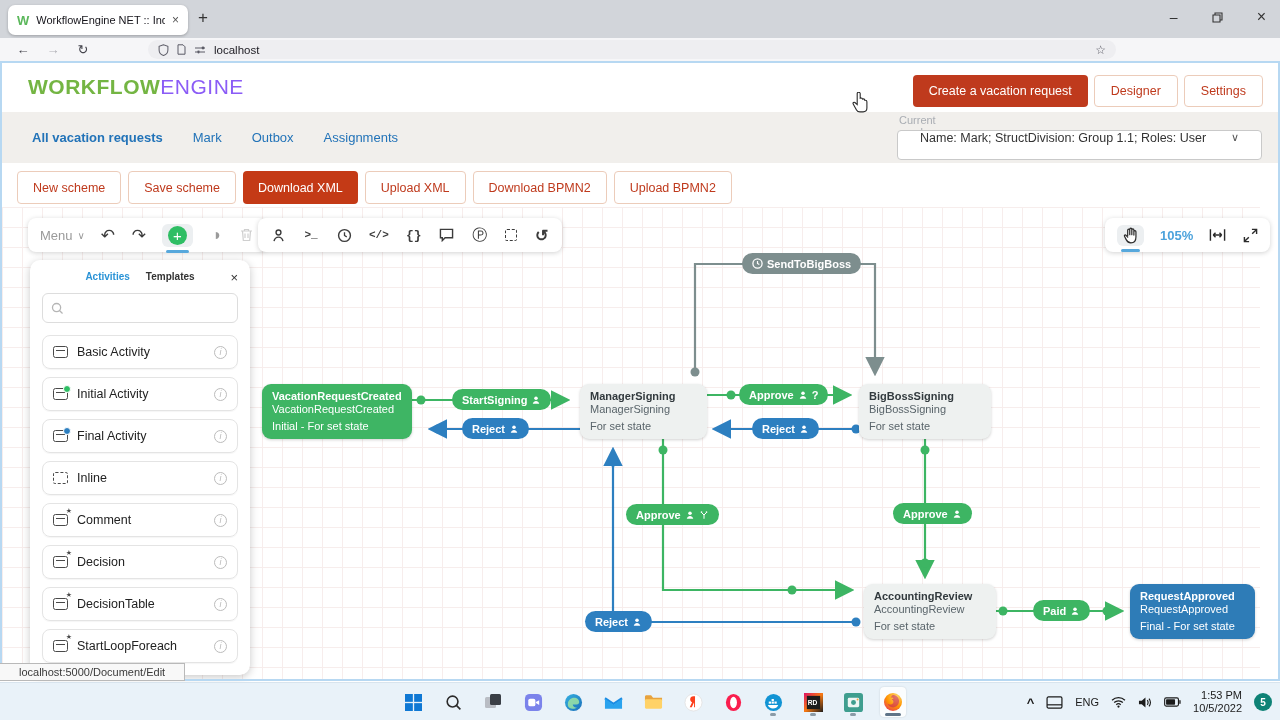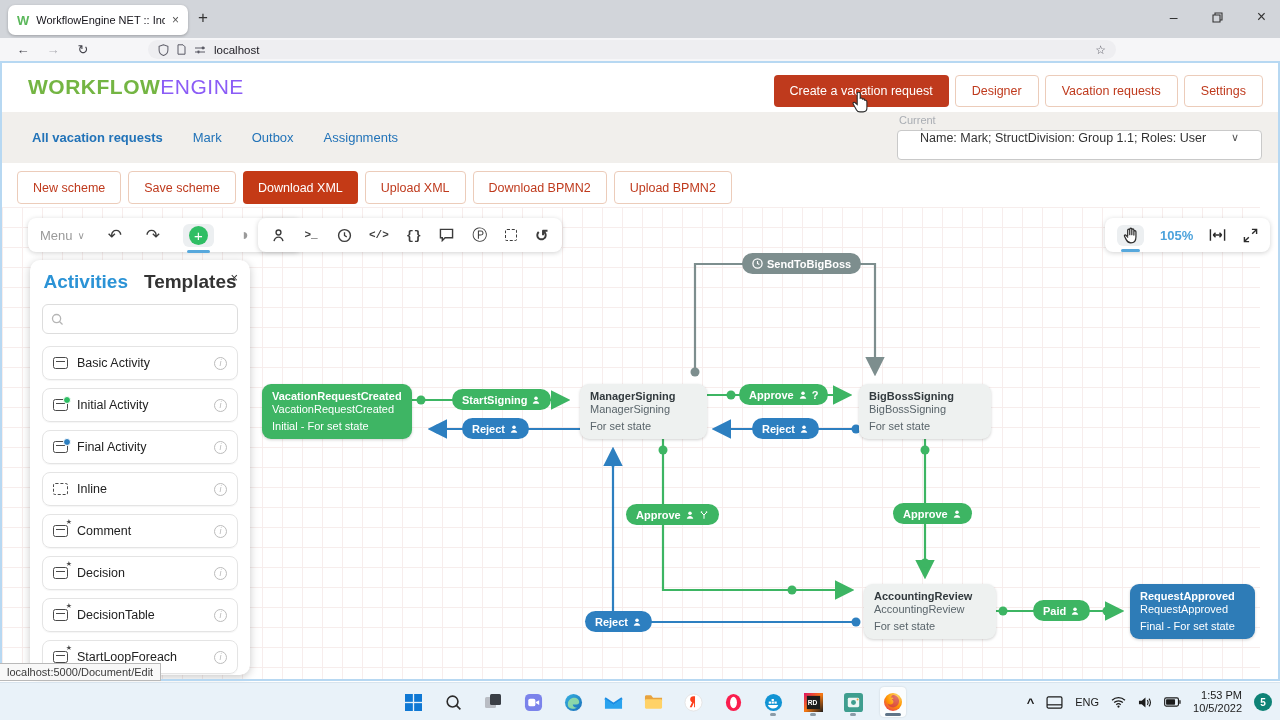--- a/index.html
+++ b/index.html
@@ -77,39 +77,39 @@
   .node.grayn .t { color:#323a3e; }
   .node.bluen { background:#2e7cb7; color:#fff; }
 
   .pill { position:absolute; z-index:4; height:21px; border-radius:11px; color:#fff; font-size:11px;
           font-weight:bold; display:flex; align-items:center; gap:4px; padding:0 10px; }
   .pill.g { background:#3db563; } .pill.b { background:#2d7fc0; } .pill.gr { background:#7d8e8e; }
 
   
   .tgroup { position:absolute; top:218px; height:34px; background:#fff; border-radius:8px;
             box-shadow:0 1px 5px rgba(0,0,0,.18); display:flex; align-items:center; z-index:6;
-            padding:0 12px; gap:22px; color:#3c3c3c; font-size:14px; }
+            padding:0 12px; gap:15px; color:#3c3c3c; font-size:14px; }
   .tg-menu { color:#9a9a9a; font-size:13px; display:flex; gap:5px; align-items:center; }
   .ticon { display:flex; align-items:center; justify-content:center; min-width:16px; }
   .sel { background:#eceff1; border-radius:6px; padding:2px 6px; position:relative; }
   .sel::after { content:""; position:absolute; left:4px; right:4px; bottom:-6px; height:3px;
                 background:#57a8dc; border-radius:2px; }
   .pluscirc { width:19px; height:19px; border-radius:50%; background:#2fbe64; color:#fff;
               font-size:15px; display:flex; align-items:center; justify-content:center; }
   .mono { font-family:"Liberation Mono", monospace; font-size:11px; font-weight:bold; }
   .dashsq { width:12px; height:12px; border:1.5px dashed #3c3c3c; border-radius:2px; }
   .zoomlvl { color:#4da3dc; font-weight:bold; font-size:13px; }
   .disabled { color:#c9c9c9; }
   .gray-ic { color:#9a9a9a; }
 
   
   .apanel { position:absolute; left:30px; top:260px; width:220px; height:415px; background:#fff;
             border-radius:10px; box-shadow:0 2px 8px rgba(0,0,0,.22); z-index:7; overflow:hidden;
             padding:11px 12px; }
-  .ptabs { display:flex; justify-content:center; gap:16px; font-size:19px; font-weight:bold; color:#333; }
+  .ptabs { display:flex; justify-content:center; gap:16px; font-size:10px; font-weight:bold; color:#333; }
   .ptabs .on { color:#2b93d6; }
   .pclose { position:absolute; right:12px; top:10px; font-size:13px; color:#333; }
   .psearch { margin-top:11px; height:30px; border:1px solid #ddd; border-radius:6px;
              display:flex; align-items:center; padding:0 8px; }
   .plist { margin-top:12px; }
   .aitem { min-height:34px; border:1px solid #e4e4e4; border-radius:8px; margin-bottom:8px;
            display:flex; align-items:center; padding:4px 10px; gap:9px; font-size:12.5px; color:#222;
            box-shadow:0 1px 1px rgba(0,0,0,.04); }
   .ai { width:15px; height:12px; border:1.3px solid #4a4a4a; border-radius:2.5px; position:relative; flex:none; }
   .ai::before { content:""; position:absolute; left:2px; right:2px; top:3px; height:1.3px; background:#4a4a4a; }
@@ -117,21 +117,21 @@
   .ai.dot-g::after, .ai.dot-b::after { content:""; position:absolute; right:-4px; top:-4px;
            width:6px; height:6px; border-radius:50%; border:1px solid #fff; }
   .ai.dot-g::after { background:#2fbe64; } .ai.dot-b::after { background:#2d7fc0; }
   .ai.star::after { content:"★"; position:absolute; right:-5px; top:-8px; font-size:7px; color:#4a4a4a; }
   .info { margin-left:auto; width:13px; height:13px; border:1px solid #bcbcbc; border-radius:50%;
           color:#bcbcbc; font-size:9px; font-style:italic; display:flex; align-items:center;
           justify-content:center; flex:none; }
 
   .statusbar { position:absolute; left:0; top:663px; height:18px; background:#f8f8f8;
                border:1px solid #b9b9b9; border-left:none; font-size:11px; color:#3a3a3a;
-               display:flex; align-items:center; padding:0 7px; z-index:29; }
+               display:flex; align-items:center; padding:0 19px; z-index:29; }
 
   
   .cursor { position:absolute; left:852px; top:92px; z-index:60; }
 
   
   .taskbar { position:absolute; left:0; top:682px; width:1280px; height:38px; background:#e9f2f9;
              border-top:1px solid #d8e4ee; z-index:40; }
   .tb-center { position:absolute; left:400px; top:0; height:38px; display:flex; align-items:center; gap:14px; }
   .tb-ico { width:26px; height:30px; display:flex; align-items:center; justify-content:center;
             position:relative; }
@@ -205,21 +205,20 @@
 
 <div class="page-frame"></div>
 
 <div class="site-header">
   <div class="logo">
     <span class="lg1">WORKFLOW</span><span class="lg2">ENGINE</span>
   </div>
   <div class="hdr-btns">
     <div class="btn btn-fill">Create a vacation request</div>
     <div class="btn btn-out">Designer</div>
-    <div class="btn btn-out">Vacation requests</div>
     <div class="btn btn-out">Settings</div>
   </div>
 </div>
 
 <div class="subnav">
   <div class="sn-links">
     <span class="active">All vacation requests</span>
     <span>Mark</span>
     <span>Outbox</span>
     <span>Assignments</span>

